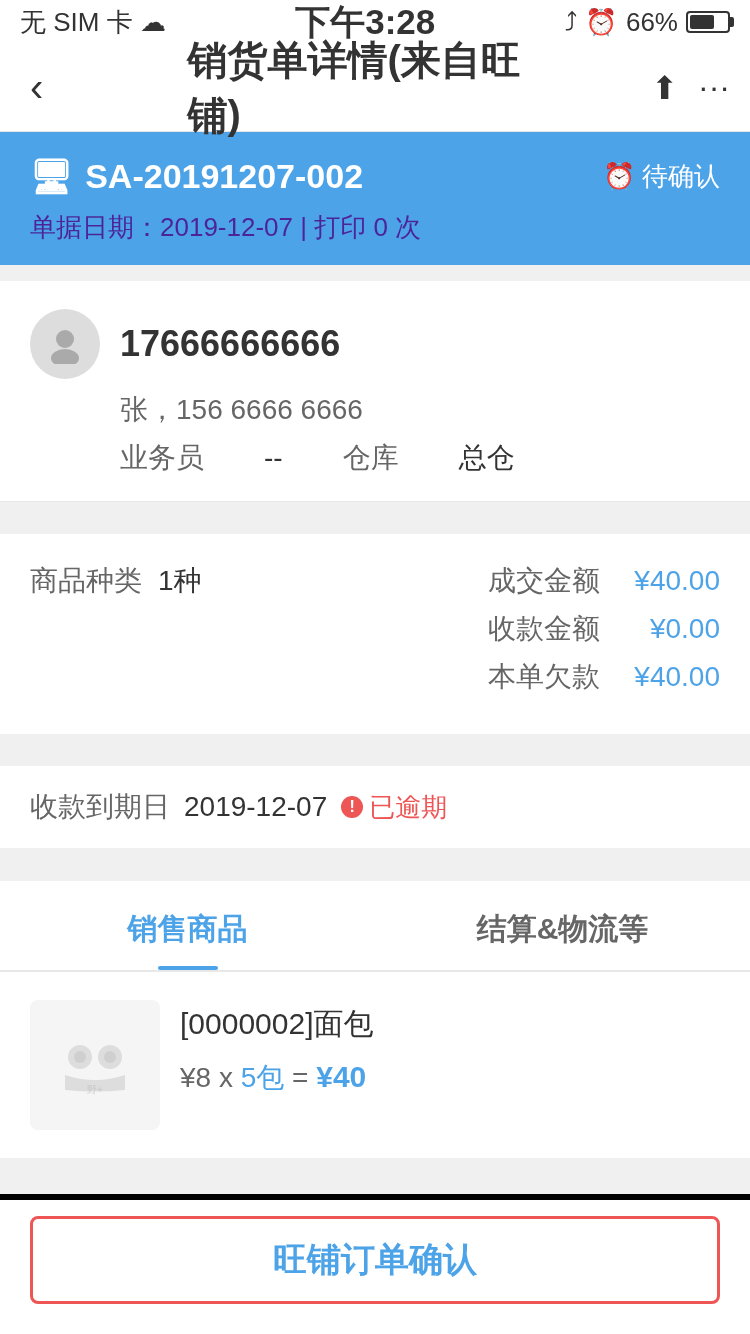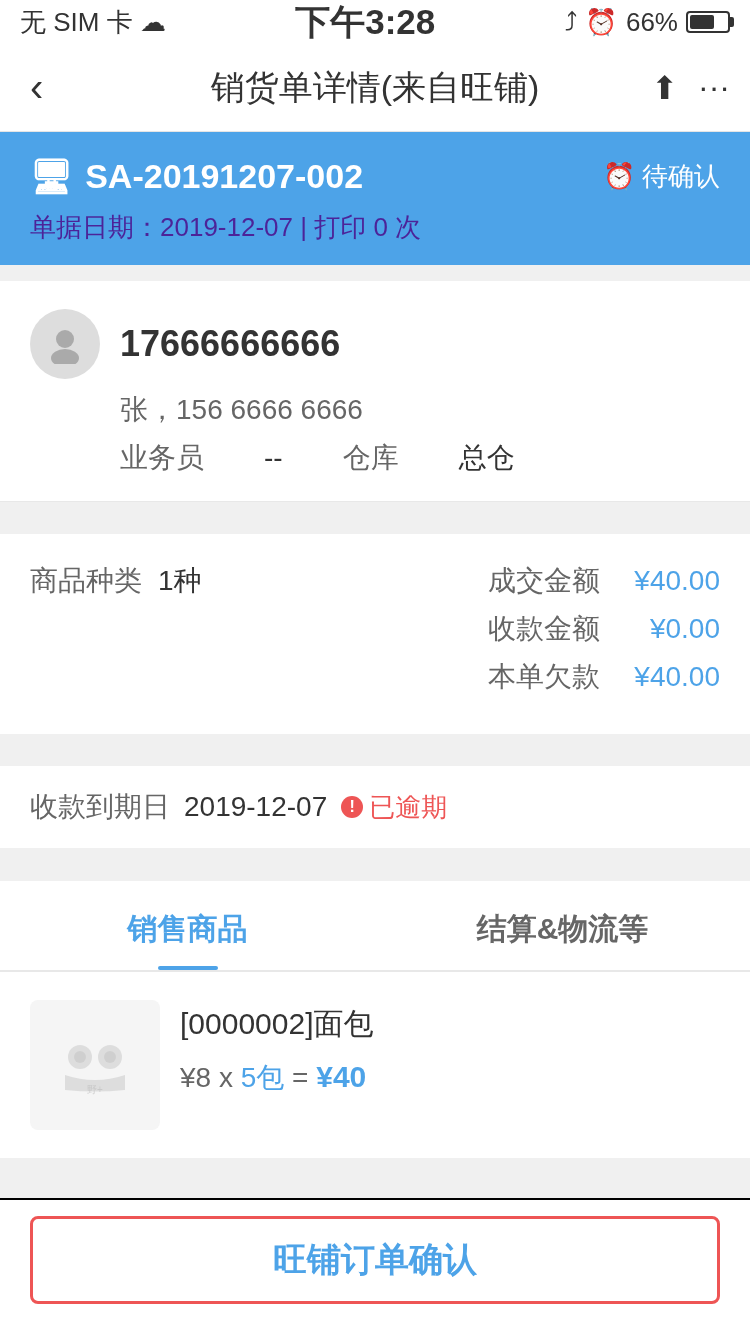--- a/index.html
+++ b/index.html
@@ -35,21 +35,21 @@
     .nav-bar {
       height: 88px;
       background: #fff;
       display: flex;
       align-items: center;
       padding: 0 20px;
       border-bottom: 1px solid #e5e5e5;
       position: relative;
     }
     .nav-back { font-size: 40px; color: #333; cursor: pointer; padding: 10px; }
-    .nav-title { position: absolute; left: 50%; transform: translateX(-50%); font-size: 34px; font-weight: 400; color: #333; }
+    .nav-title { position: absolute; left: 50%; transform: translateX(-50%); font-size: 40px; font-weight: 700; color: #333; }
     .nav-actions { margin-left: auto; display: flex; align-items: center; gap: 20px; }
     .nav-action-icon { font-size: 32px; color: #333; cursor: pointer; }
 
     
     .order-header {
       background: #4da3e8;
       padding: 24px 30px 20px;
       margin-bottom: 0;
     }
     .order-header-top {
@@ -284,21 +284,21 @@
     }
 
     
     .bottom-bar {
       position: fixed;
       bottom: 0;
       left: 0;
       width: 750px;
       background: #fff;
       padding: 16px 30px 30px;
-      border-top: 2px solid #000000;
+      border-top: 6px solid #000000;
     }
     .confirm-button {
       width: 100%;
       height: 88px;
       background: #fff;
       border: 3px solid #e55;
       border-radius: 8px;
       color: #4da3e8;
       font-size: 34px;
       font-weight: 600;

